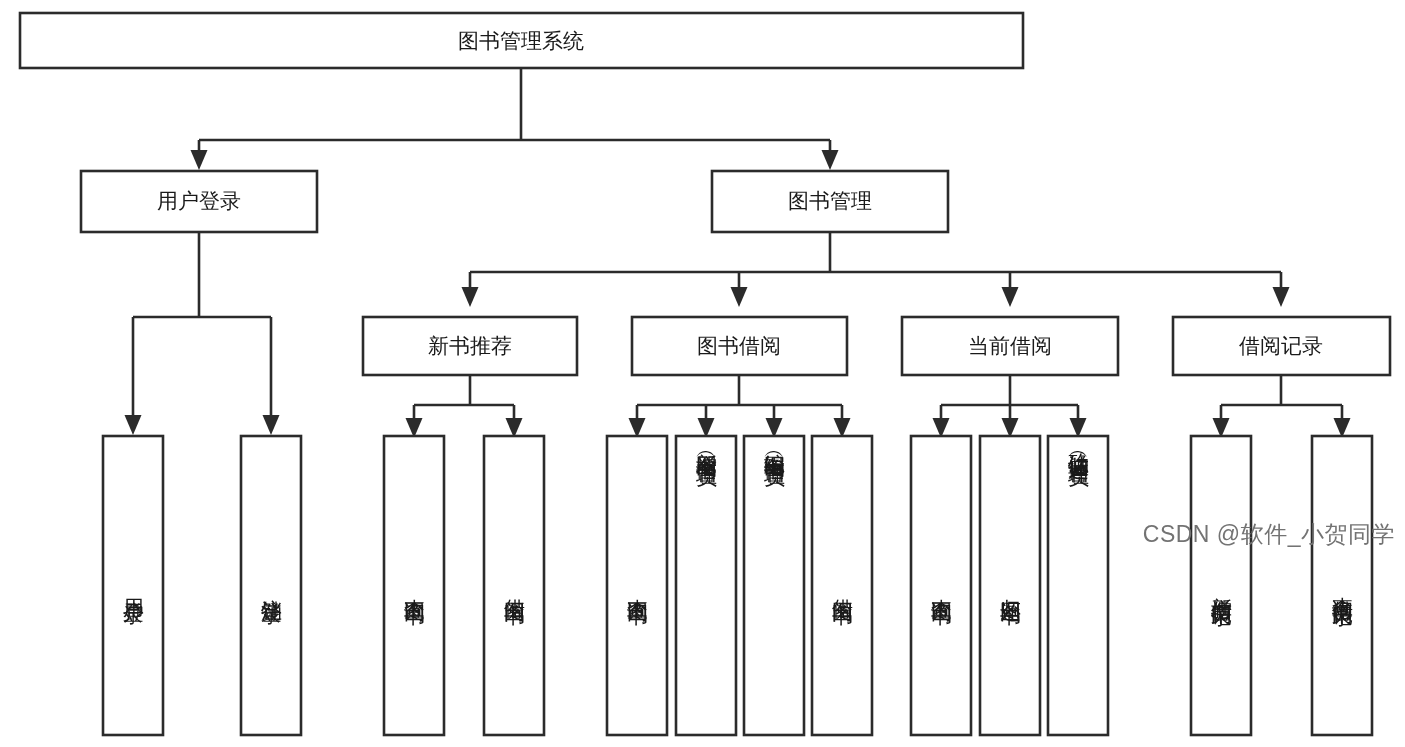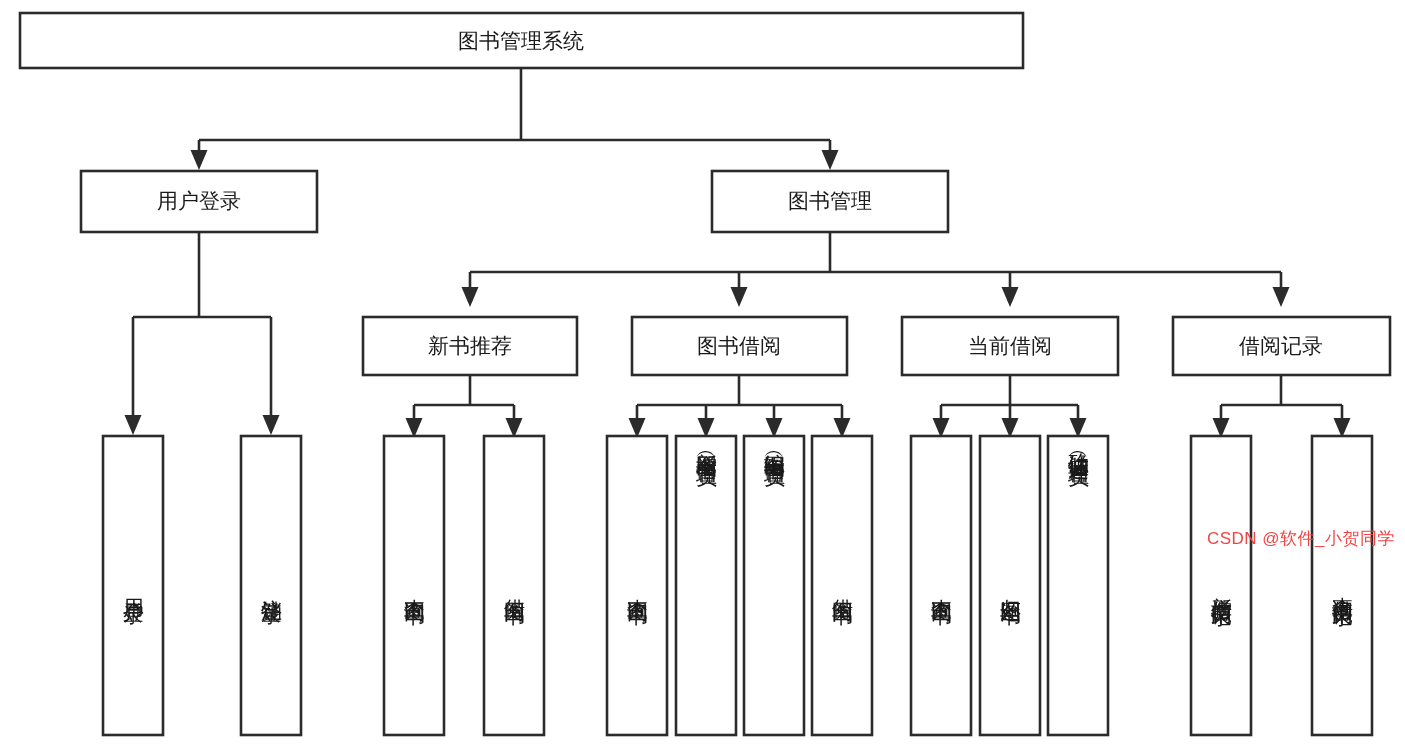--- a/index.html
+++ b/index.html
@@ -64,22 +64,22 @@
     letter-spacing: 2px;
     color: #1a1a1a;
     white-space: nowrap;
     text-align: center;
   }
   .watermark {
     position: absolute;
     right: 10px;
     bottom: 6px;
     font-family: "Liberation Sans", "DejaVu Sans", sans-serif;
-    font-size: 17px;
-    color: #ef4444;
+    font-size: 23px;
+    color: #737373;
     letter-spacing: 0.5px;
     white-space: nowrap;
   }
 </style>
 </head>
 <body>
 
 <div id="diagram-root">
 
   <svg class="diagram-canvas" viewBox="0 0 1405 747" xmlns="http://www.w3.org/2000/svg">

